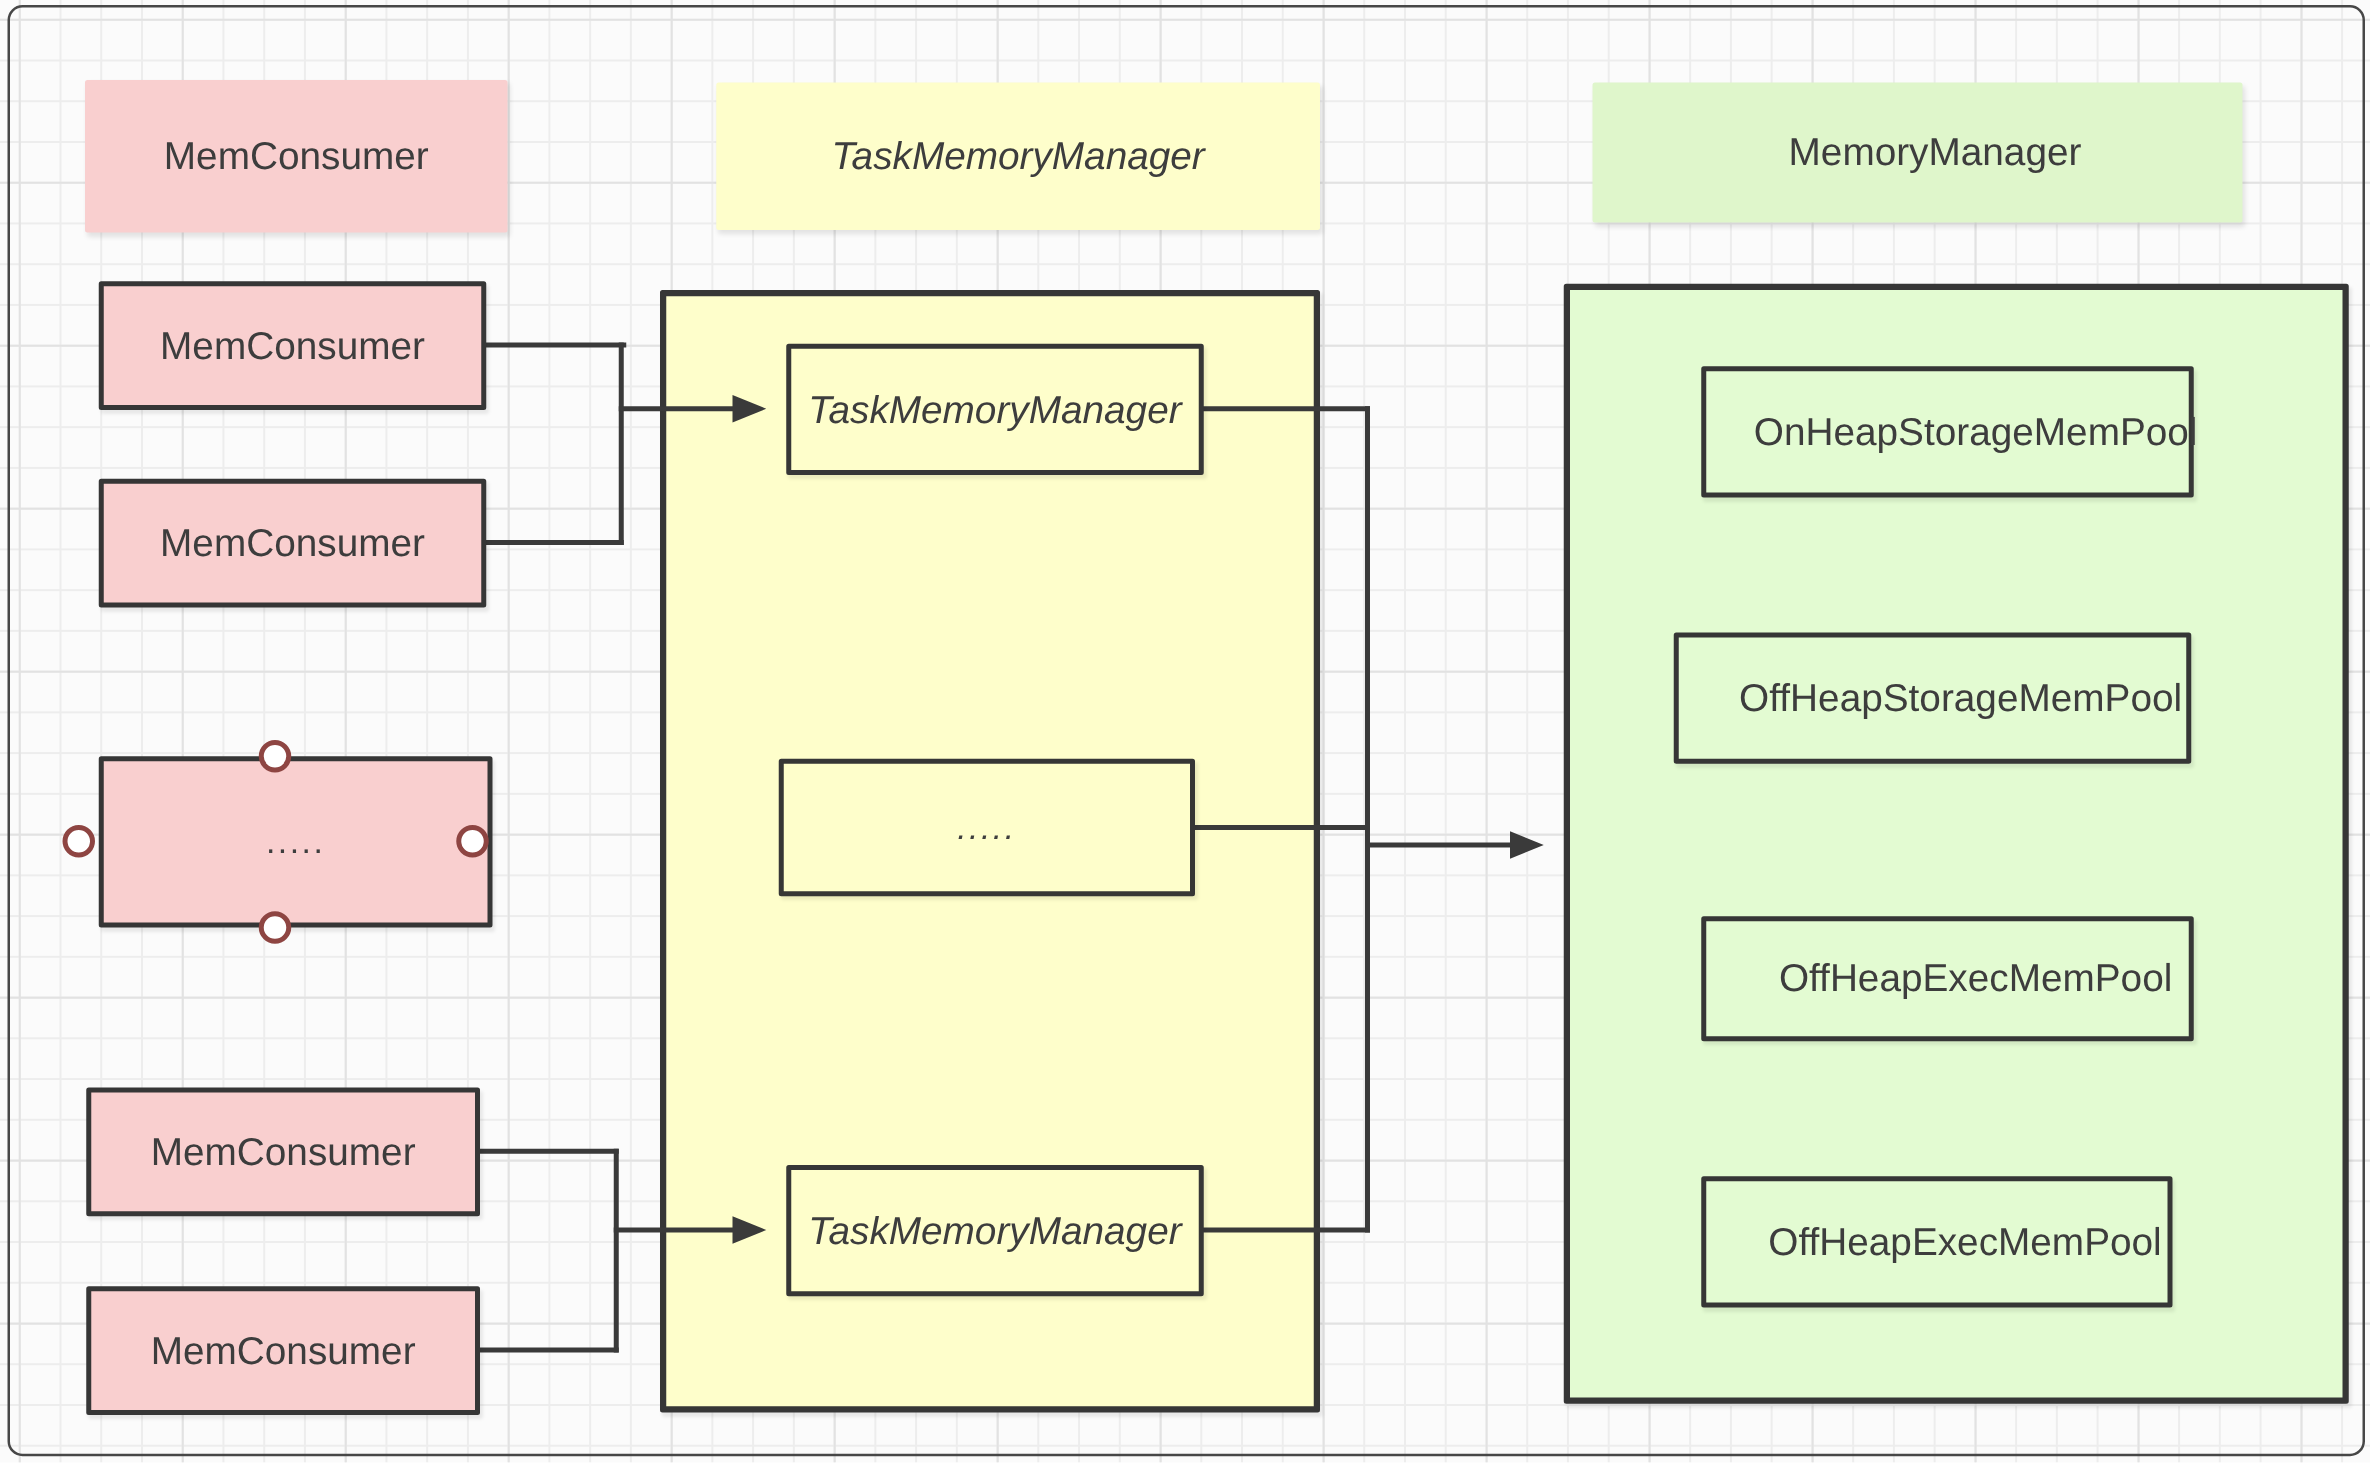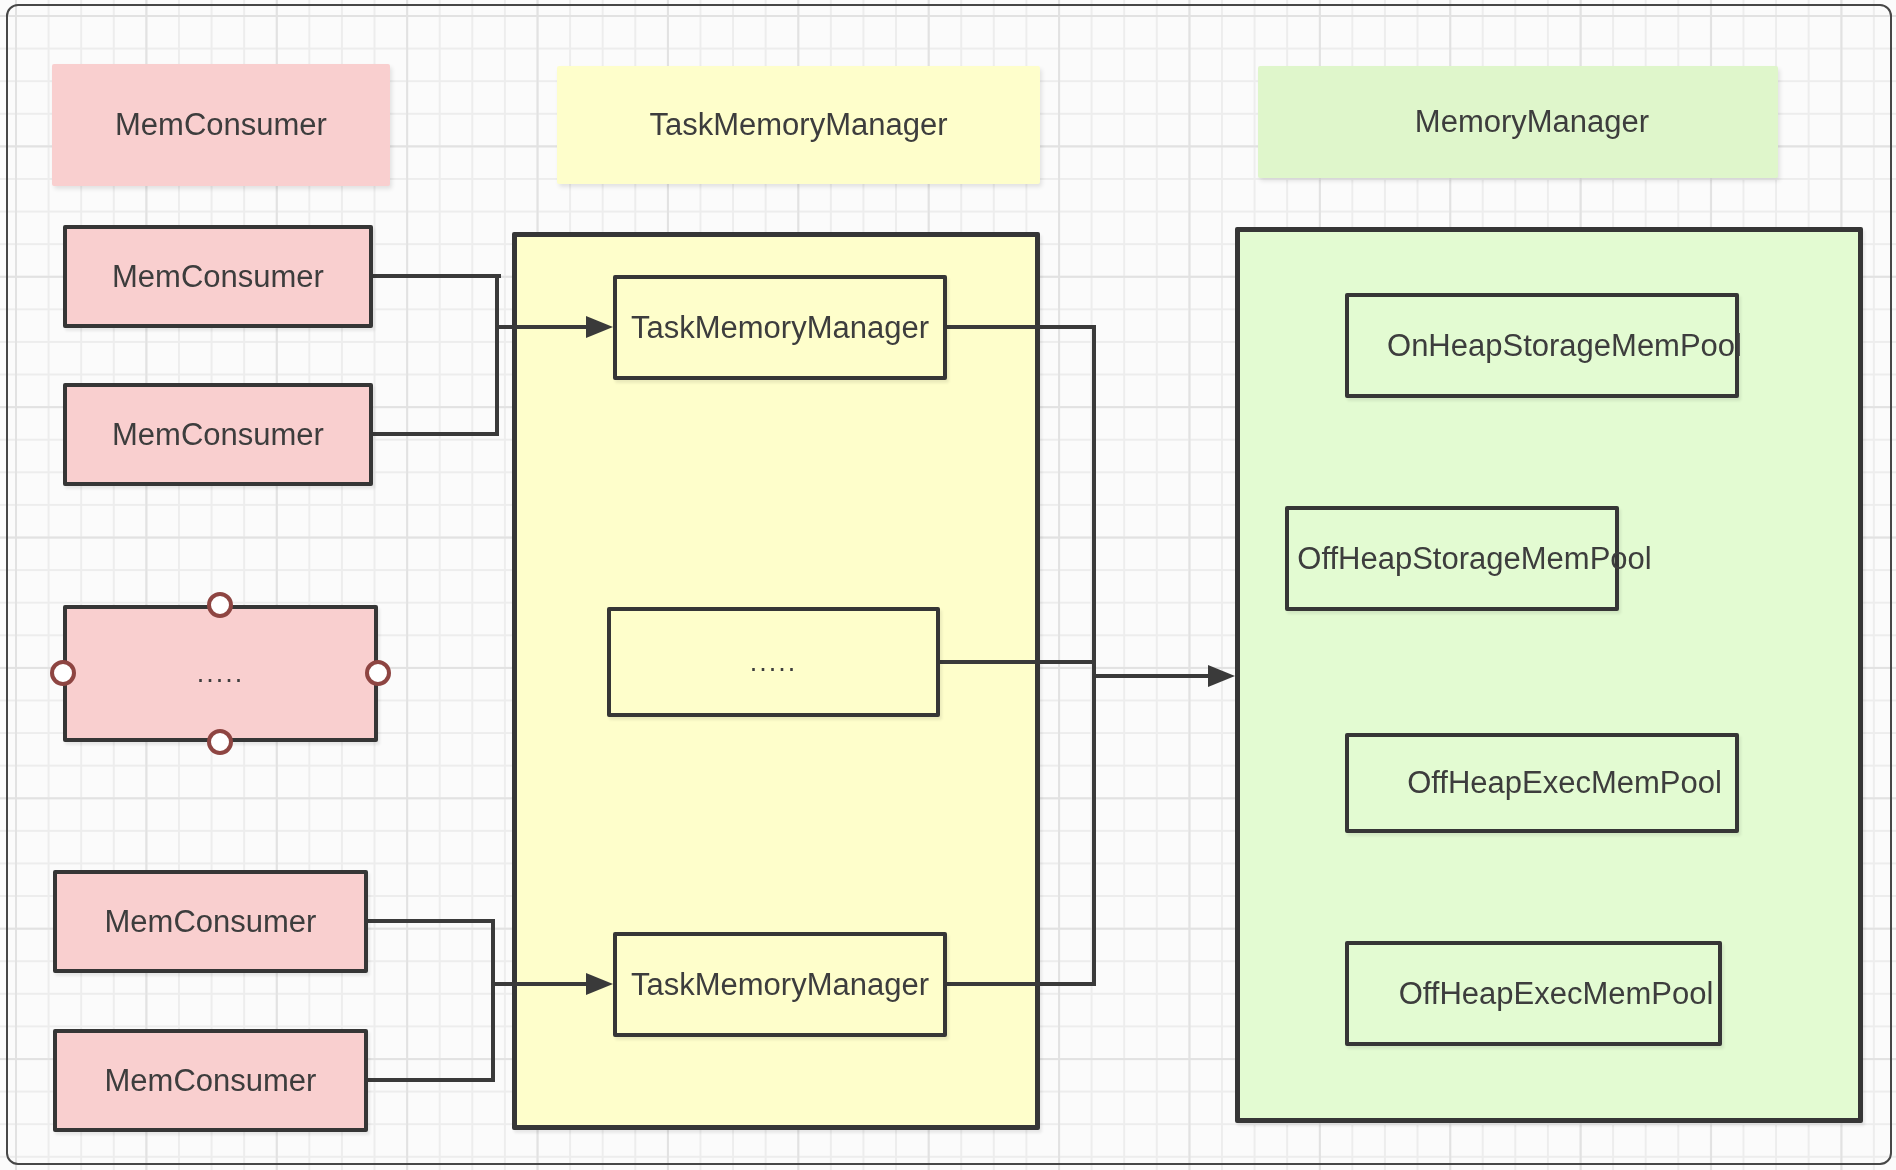--- a/index.html
+++ b/index.html
@@ -24,25 +24,26 @@
   }
   .page-border{
     position:absolute; left:6px; top:4px; right:4px; bottom:5px;
     border:2px solid #474747; border-radius:12px; pointer-events:none;
   }
   .node{
     position:absolute; display:flex; align-items:center; justify-content:center;
     text-align:center; font-size:31px; line-height:1.2; color:var(--text);
     border:4px solid var(--stroke); border-radius:2px; box-sizing:border-box;
     box-shadow:2px 3px 3px rgba(0,0,0,0.08);
+    margin-left:16px;
   }
   .hdr{ border:none; box-shadow:2px 3px 4px rgba(0,0,0,0.10); }
   .container{ border-width:5px; }
   .fill-pink{ background:var(--pink-fill); }
-  .fill-yellow{ background:var(--yellow-fill); }
+  .fill-yellow{ background:var(--yellow-fill);font-style:italic; }
   .fill-green{ background:var(--green-fill);padding-left:45px; }
   .fill-green-hdr{ background:var(--green-header-fill);padding-left:28px; }
   .dots{ font-size:27px; letter-spacing:2px; }
   .edge-h,.edge-v{ position:absolute; background:var(--line); }
   .arrowhead{
     position:absolute; width:0; height:0;
     border-top:11px solid transparent; border-bottom:11px solid transparent;
     border-left:27px solid var(--line);
   }
   .handle{
@@ -115,21 +116,21 @@
   <div class="node fill-yellow dots" style="left:607px;top:607px;width:333px;height:110px;">
     <span class="lbl">.....</span>
   </div>
   <div class="node fill-yellow" style="left:613px;top:932px;width:334px;height:105px;">
     <span class="lbl">TaskMemoryManager</span>
   </div>
 
   <div class="node fill-green" style="left:1345px;top:293px;width:394px;height:105px;">
     <span class="lbl">OnHeapStorageMemPool</span>
   </div>
-  <div class="node fill-green" style="left:1285px;top:506px;width:334px;height:105px;">
+  <div class="node fill-green" style="left:1323px;top:506px;width:414px;height:105px;">
     <span class="lbl">OffHeapStorageMemPool</span>
   </div>
   <div class="node fill-green" style="left:1345px;top:733px;width:394px;height:100px;">
     <span class="lbl">OffHeapExecMemPool</span>
   </div>
   <div class="node fill-green" style="left:1345px;top:941px;width:377px;height:105px;">
     <span class="lbl">OffHeapExecMemPool</span>
   </div>
 
   <div class="page-border"></div>

